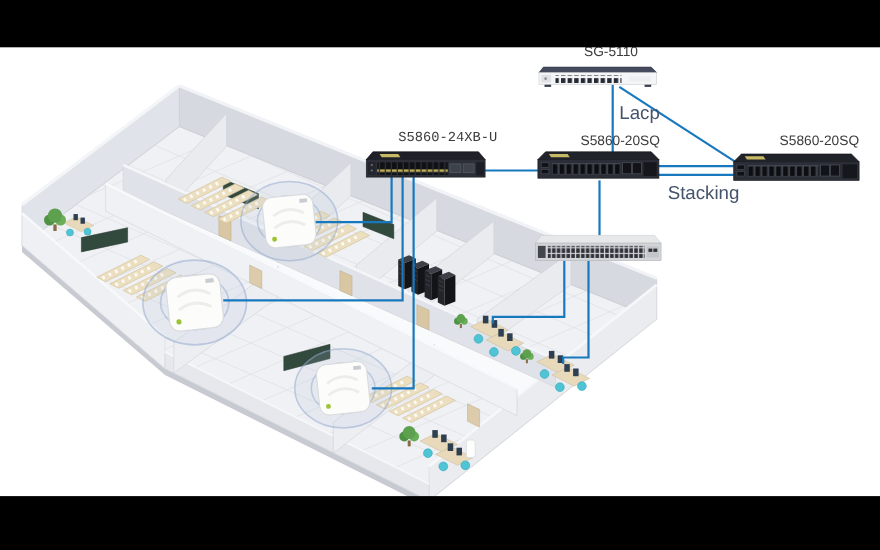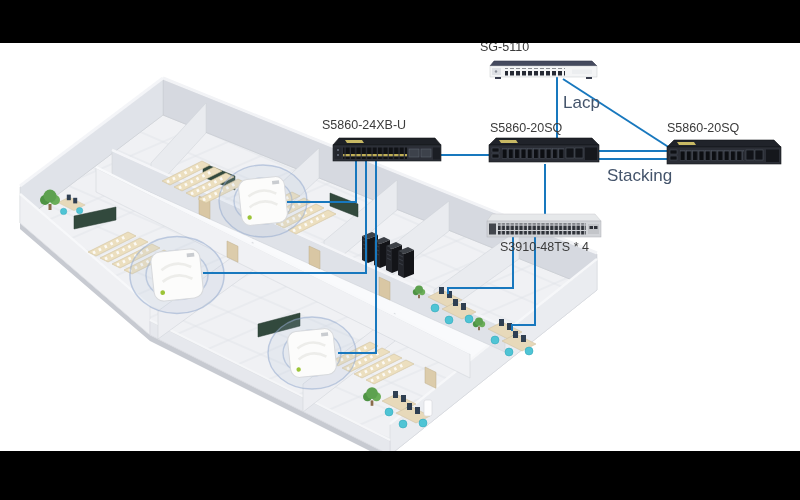--- a/index.html
+++ b/index.html
@@ -1,21 +1,21 @@
 <!DOCTYPE html>
 <html><head>
 <meta charset="utf-8">
 <style>
   html,body{margin:0;padding:0;background:#fff;}
   #stage{position:relative;width:800px;height:500px;background:#ffffff;overflow:hidden;
          font-family:"Liberation Sans",sans-serif;}
   .bar{position:absolute;left:0;width:800px;background:#000;}
   #bar-top{top:0;height:43px;}
   #bar-bottom{top:451px;height:49px;}
-  .dev-label{position:absolute;font-size:12.5px;color:#3b3b3b;text-align:left;white-space:nowrap;}
+  .dev-label{position:absolute;font-size:12.5px;color:#3b3b3b;text-align:right;white-space:nowrap;}
   .link-label{position:absolute;font-size:17px;color:#44546b;white-space:nowrap;}
   svg{position:absolute;left:0;top:0;}
 </style>
 </head>
 <body>
 
 <div id="stage">
 
 <svg width="800" height="500" viewBox="0 0 800 500">
   <defs>
@@ -262,22 +262,21 @@
     <rect x="487" y="221" width="114" height="16" fill="#d2d4d8" stroke="#aeb1b6" stroke-width="0.5"></rect>
     <rect x="489" y="223.5" width="7" height="11" fill="#43464d"></rect>
     <rect x="498" y="223.5" width="88" height="11" fill="url(#p48)"></rect>
     <rect x="588" y="224" width="11" height="10" fill="#c3c5c9"></rect>
     <rect x="589.5" y="226" width="3.5" height="3" fill="#2e3138"></rect>
     <rect x="594" y="226" width="3.5" height="3" fill="#2e3138"></rect>
   </g>
 </svg>
 
   <div class="dev-label" style="left:480px;top:40px;width:100px;">SG-5110</div>
-  <div class="dev-label" style="left:322px;top:118px;width:110px;">S5860-24XB-U</div>
+  <div class="dev-label" style="left:342px;top:118px;width:110px;font-family:Liberation Mono, monospace;">S5860-24XB-U</div>
   <div class="dev-label" style="left:490px;top:121px;width:110px;">S5860-20SQ</div>
   <div class="dev-label" style="left:667px;top:121px;width:114px;">S5860-20SQ</div>
-  <div class="dev-label" style="left:500px;top:240px;width:120px;">S3910-48TS * 4</div>
   <div class="link-label" style="left:563px;top:93px;">Lacp</div>
   <div class="link-label" style="left:607px;top:166px;width:62px;">Stacking</div>
 
   <div class="bar" id="bar-top"></div>
   <div class="bar" id="bar-bottom"></div>
 </div>
 
 </body></html>

